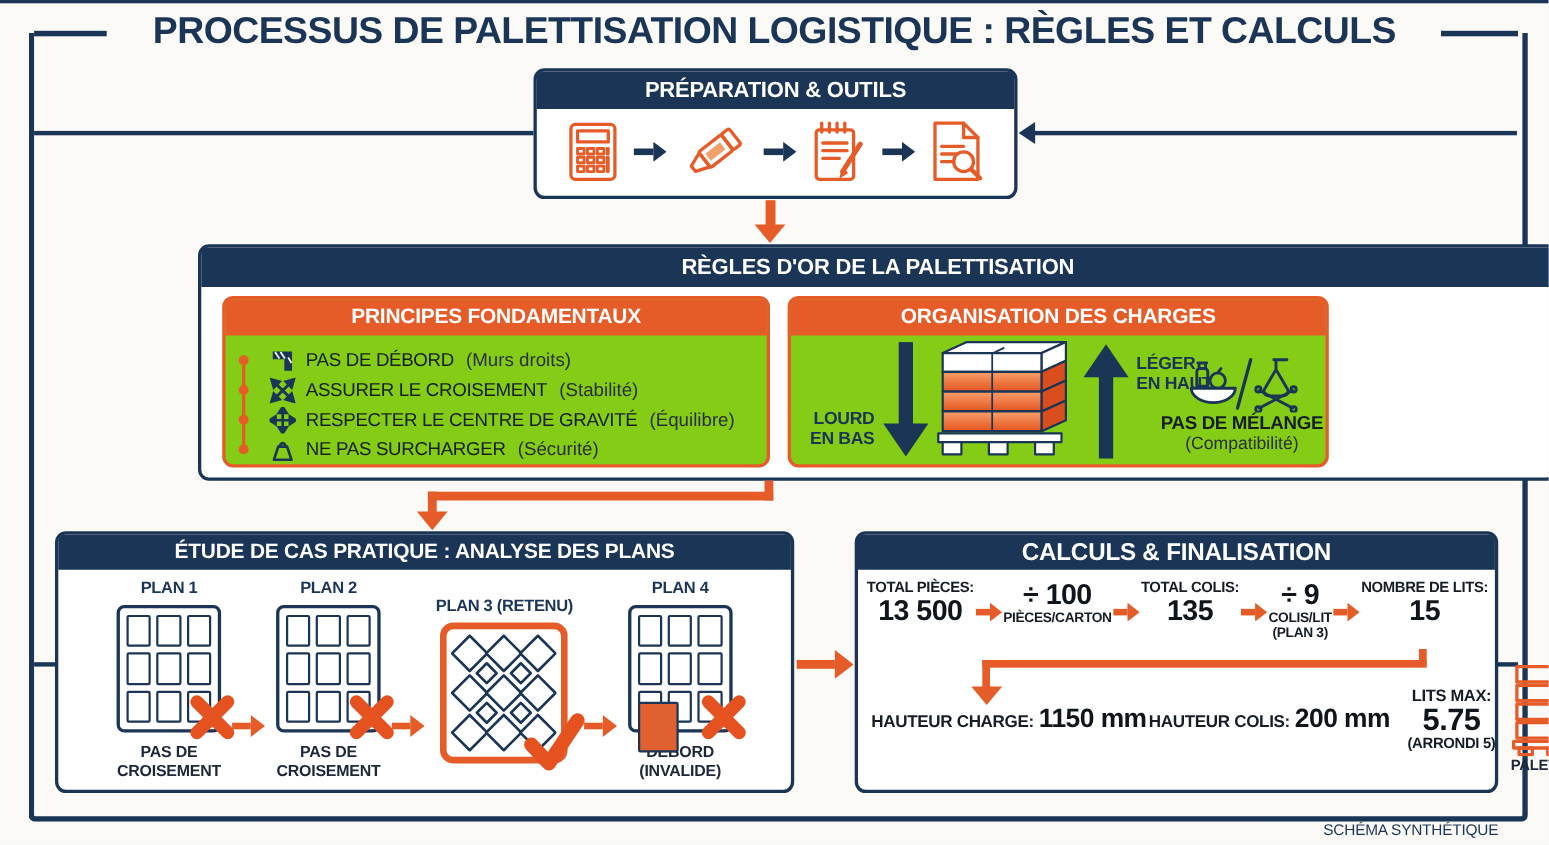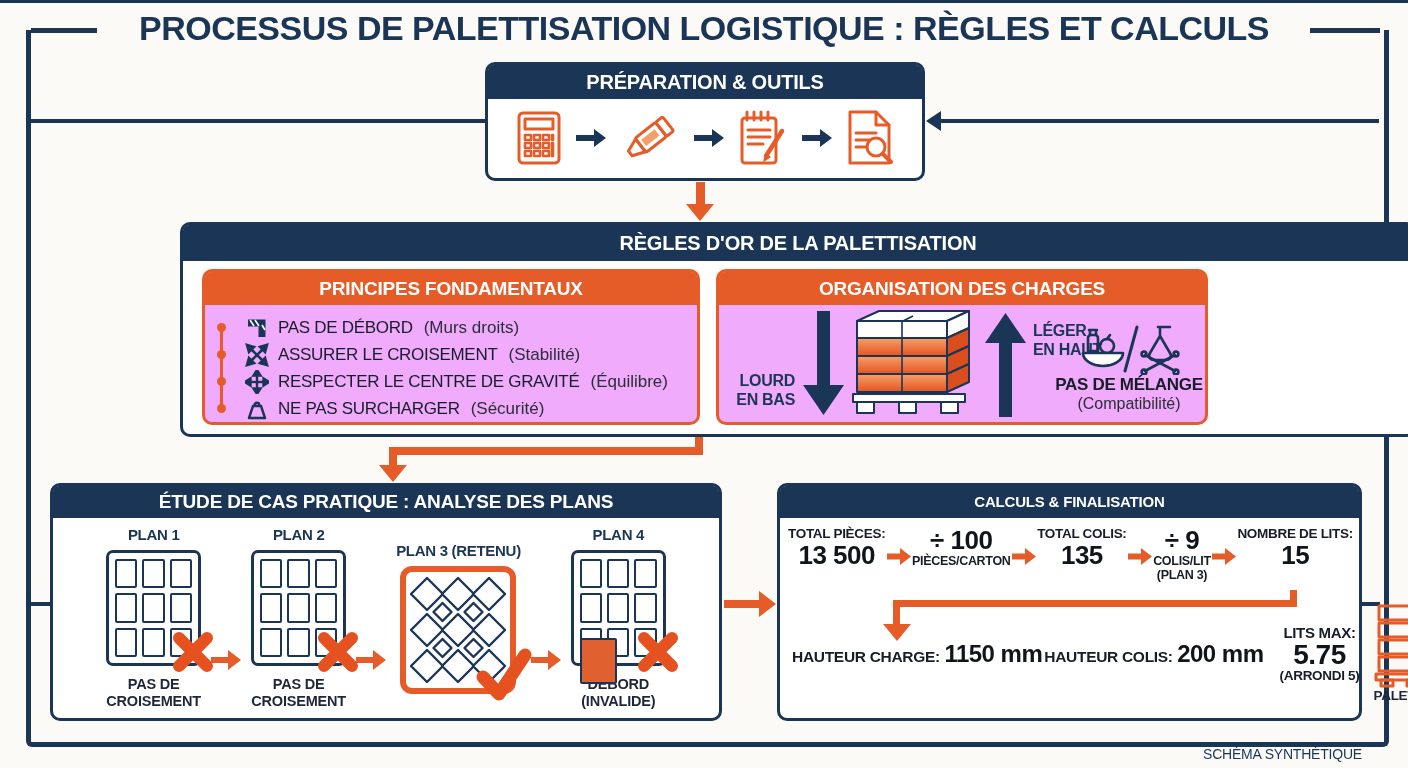--- a/index.html
+++ b/index.html
@@ -15,21 +15,21 @@
   .dash-l{left:31px;width:66px;}
   .dash-r{left:1310px;width:70px;}
   .hline{height:4px;background:#1a3555;}
   .tri-left{width:0;height:0;border-top:10px solid transparent;border-bottom:10px solid transparent;
             border-right:15px solid #1a3555;}
   .panel{position:absolute;background:#ffffff;border:3px solid #1a3555;border-radius:10px;box-sizing:border-box;}
   .head{background:#1a3555;color:#fff;font-weight:bold;text-align:center;letter-spacing:-0.2px;
         border-radius:6px 6px 0 0;}
   .ohead{background:#e65c28;color:#fff;font-weight:bold;text-align:center;letter-spacing:-0.2px;
          border-radius:6px 6px 0 0;}
-  .opanel{position:absolute;background:#f0abfc;border:3px solid #e65c28;border-radius:10px;box-sizing:border-box;}
+  .opanel{position:absolute;background:#84cc16;border:3px solid #e65c28;border-radius:10px;box-sizing:border-box;}
   
   .prep-body{display:flex;align-items:center;justify-content:center;gap:13px;height:78px;}
   
   .obar{position:absolute;background:#e65c28;}
   .otri-down{position:absolute;width:0;height:0;border-left:14px solid transparent;
              border-right:14px solid transparent;border-top:17px solid #e65c28;}
   
   .p-row{display:flex;align-items:center;gap:9px;height:27px;font-size:17px;white-space:nowrap;}
   .p-label{font-weight:normal;color:#161d27;letter-spacing:-0.3px;}
   .p-note{color:#2a2f36;margin-left:2px;}
@@ -407,21 +407,21 @@
       </div>
     </div>
   </div>
 
   <svg class="abs" style="left:724px;top:591px;" width="52" height="26" viewBox="0 0 52 26">
     <rect x="0" y="9" width="35" height="8" fill="#e65c28"></rect>
       <polygon points="35,0 52,13 35,26" fill="#e65c28"></polygon>
   </svg>
 
   <div class="panel" style="left:777px;top:483px;width:585px;height:238px;">
-    <div class="head" style="height:32px;line-height:32px;font-size:15px;">CALCULS &amp; FINALISATION</div>
+    <div class="head" style="height:32px;line-height:32px;font-size:22px;">CALCULS &amp; FINALISATION</div>
 
     <div class="c-row1">
       <div class="c-step">
         <span class="c-lab">TOTAL PIÈCES:</span>
         <span class="c-val">13 500</span>
       </div>
       <svg class="c-arrow" width="24" height="17" viewBox="0 0 24 17">
         <rect x="0" y="5.5" width="13" height="6" fill="#e65c28"></rect>
           <polygon points="13,0 24,8.5 13,17" fill="#e65c28"></polygon>
       </svg>

